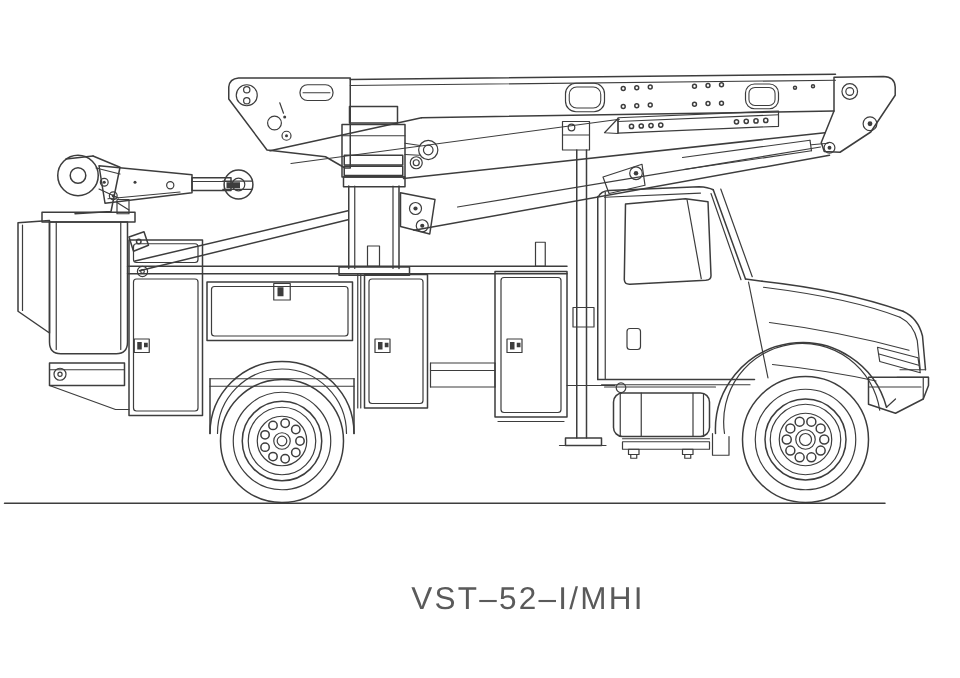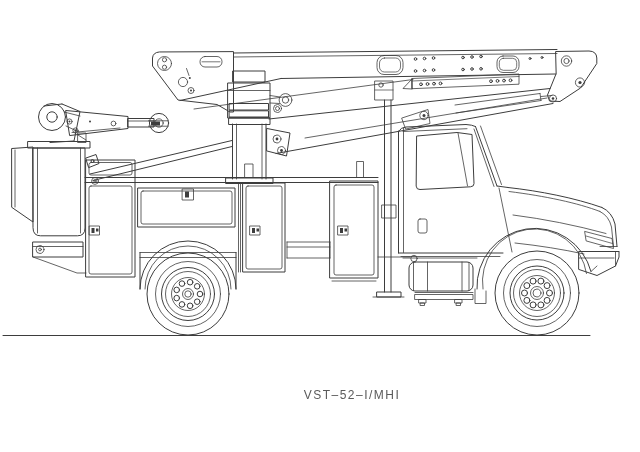--- a/index.html
+++ b/index.html
@@ -5,21 +5,21 @@
   :root{ --line:#3d3d3d; --bg:#ffffff; --label:#5a5a5a; }
   html,body{margin:0;padding:0;}
   body{width:640px;height:452px;background:var(--bg);position:relative;overflow:hidden;
        font-family:"Liberation Sans", sans-serif;}
   .stage{position:absolute;left:0;top:0;width:640px;height:452px;}
   svg *{fill:none;stroke:var(--line);stroke-width:1;stroke-linecap:round;stroke-linejoin:round;}
   svg .fine{stroke-width:.7;}
   svg .f{fill:var(--line);stroke:none;}
   svg .thin{stroke-width:.8;}
   .model-label{position:absolute;left:252px;top:388px;width:200px;text-align:center;
-      font-size:12px;letter-spacing:1.5px;color:var(--label);white-space:nowrap;}
+      font-size:21px;letter-spacing:1.5px;color:var(--label);white-space:nowrap;}
 </style>
 </head>
 <body>
 
 <div class="stage">
 <svg width="640" height="452" viewBox="0 0 640 452">
   <defs>
     <pattern id="hatch" width="2.4" height="12" patternUnits="userSpaceOnUse">
       <line x1="1.1" y1="0" x2="1.1" y2="12" stroke="#3d3d3d" stroke-width="0.7"></line>
     </pattern>

